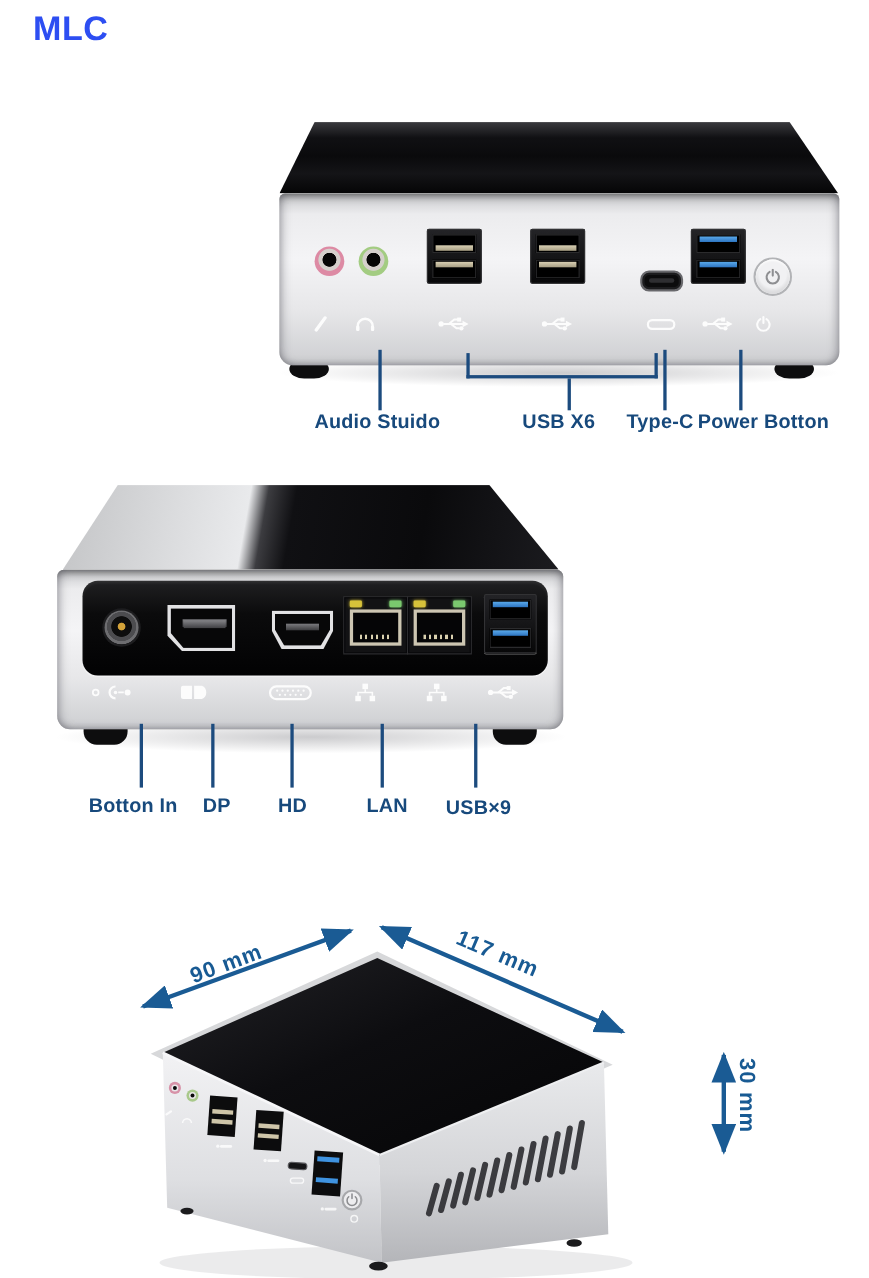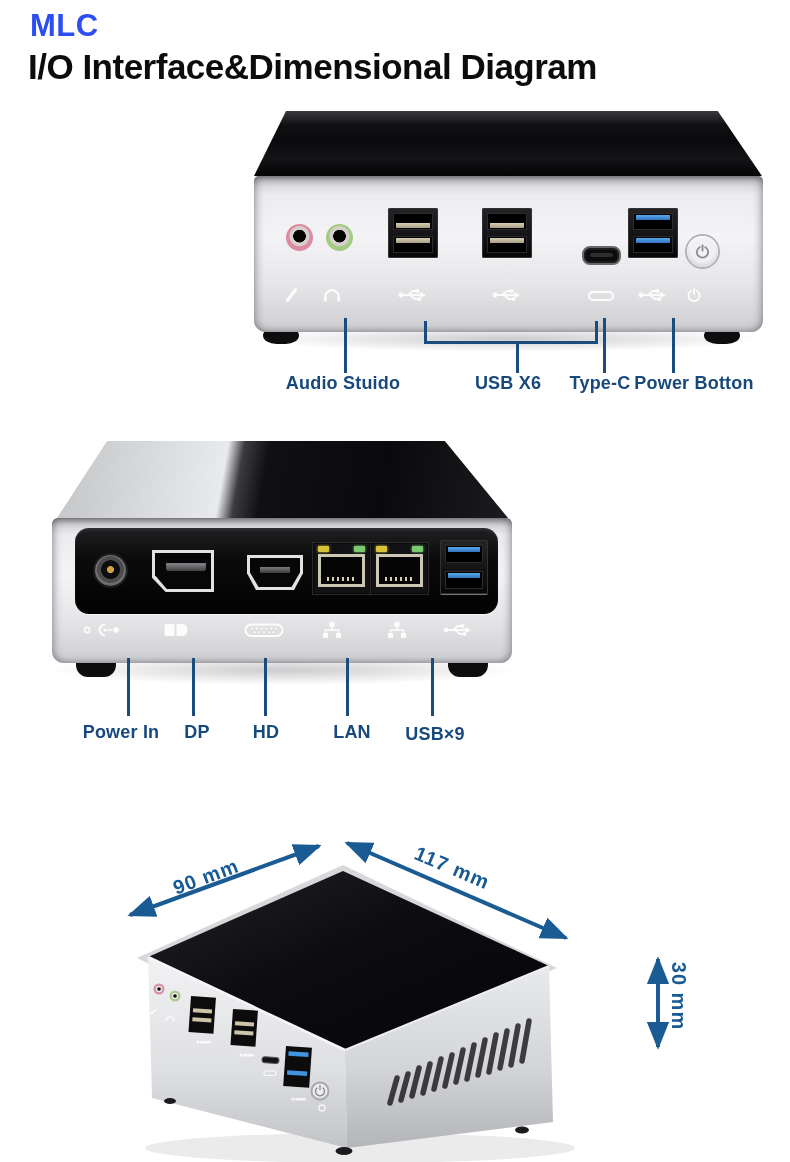--- a/index.html
+++ b/index.html
@@ -76,21 +76,20 @@
   
   .dim-label{position:absolute;font-weight:700;font-size:20px;color:#185a93;letter-spacing:1px;white-space:nowrap;
              transform:translate(-50%,-50%) rotate(var(--r,0deg));}
 </style>
 </head>
 <body>
 
 <div class="page">
 
   <div class="brand">MLC</div>
-  <div class="title">I/O Interface&amp;Dimensional Diagram</div>
 
   <div>
     <div class="floor-shadow" style="left:250px;top:326px;width:516px;height:26px;"></div>
     <div class="foot" style="left:263px;top:327px;width:36px;height:17px;"></div>
     <div class="foot" style="left:704px;top:327px;width:36px;height:17px;"></div>
     <div class="dev-top" style="left:254px;top:111px;width:508px;height:65px;clip-path:polygon(6.3% 0,91.3% 0,100% 100%,0 100%);"></div>
     <div class="dev-body" style="left:254px;top:176px;width:509px;height:156px;border-radius:5px 5px 12px 12px;"></div>
 
     <div class="jack pink" style="left:286px;top:224px;"></div>
     <div class="jack green" style="left:326px;top:224px;"></div>
@@ -289,21 +288,21 @@
           <path d="M12 8 L17 12 h2.6" stroke="#fff" stroke-width="1.8" fill="none"></path>
           <circle cx="21.4" cy="12" r="2" fill="#fff"></circle>
         </svg></span>
 
     <div class="cline" style="left:127px;top:658px;height:58px;"></div>
     <div class="cline" style="left:192px;top:658px;height:58px;"></div>
     <div class="cline" style="left:264px;top:658px;height:58px;"></div>
     <div class="cline" style="left:346px;top:658px;height:58px;"></div>
     <div class="cline" style="left:431px;top:658px;height:58px;"></div>
 
-    <div class="callout-label" style="left:121px;top:722px;">Power In</div>
+    <div class="callout-label" style="left:121px;top:722px;">Botton In</div>
     <div class="callout-label" style="left:197px;top:722px;">DP</div>
     <div class="callout-label" style="left:266px;top:722px;">HD</div>
     <div class="callout-label" style="left:352px;top:722px;">LAN</div>
     <div class="callout-label" style="left:435px;top:724px;">USB×9</div>
   </div>
 
   <div>
     <svg class="abs" style="left:0;top:800px;" width="790" height="362" viewBox="0 800 790 362">
       <defs>
         <marker id="ah" viewBox="0 0 10 8" refX="9" refY="4" markerWidth="7" markerHeight="5.6" orient="auto-start-reverse">

